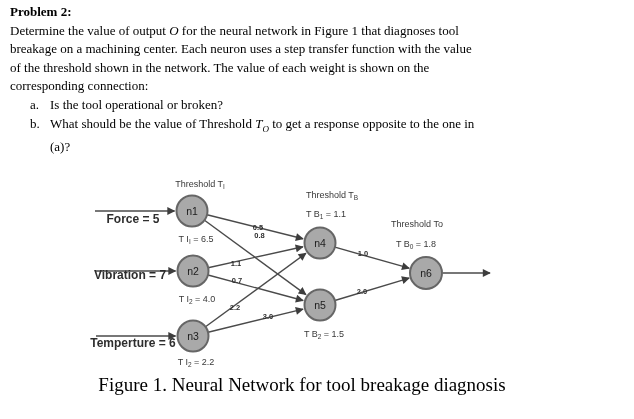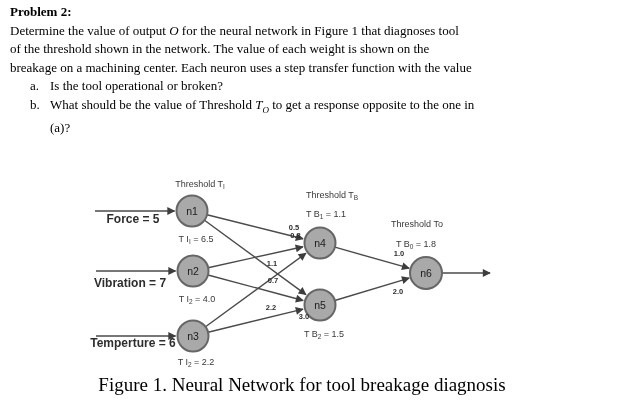--- a/index.html
+++ b/index.html
@@ -24,38 +24,39 @@
   }
   .lbl .s { font-size:6.5px; vertical-align:-1.5px; }
   .in-lbl {
     position:absolute; transform:translateX(-50%);
     font-family:"Liberation Sans", sans-serif; font-size:12px; font-weight:bold;
     color:#2e2e2e; white-space:nowrap;
   }
   .w {
     position:absolute; transform:translateX(-50%);
     font-family:"Liberation Sans", sans-serif; font-size:7.5px; font-weight:bold;
-    color:#2e2e2e; white-space:nowrap;margin-left:36px;
+    color:#2e2e2e; white-space:nowrap;
   }
   .cap {
     position:absolute; transform:translateX(-50%);
     font-family:"Liberation Serif", serif; font-size:19px; color:#000;
     white-space:nowrap;
   }
 </style>
 </head>
 <body>
 
 <div class="page">
 
   <div class="problem">
     <div class="bold">Problem 2:</div>
     <div><span>Determine the value of output </span><span class="it">O</span><span> for the neural network in Figure 1 that diagnoses tool</span></div>
+    <div>breakage on a machining center. Each neuron uses a step transfer function with the value</div>
     <div>of the threshold shown in the network. The value of each weight is shown on the</div>
-    <div>breakage on a machining center. Each neuron uses a step transfer function with the value</div>
+    <div>corresponding connection:</div>
     <div class="item">
       <span class="marker">a.</span>
         <span>Is the tool operational or broken?</span>
     </div>
     <div class="item">
       <span class="marker">b.</span>
         <span><span>What should be the value of Threshold </span><span class="it">T</span><sub class="it">O</sub><span> to get a response opposite to the one in</span></span>
     </div>
     <div class="cont">(a)?</div>
   </div>
@@ -102,21 +103,21 @@
   <div class="lbl" style="left:196px; top:233.5px;"><span>T I</span><span class="s">I</span><span> = 6.5</span></div>
   <div class="lbl" style="left:332px; top:189.5px;"><span>Threshold T</span><span class="s">B</span></div>
   <div class="lbl" style="left:326px; top:208.5px;"><span>T B</span><span class="s">1</span><span> = 1.1</span></div>
   <div class="lbl" style="left:417px; top:218.5px;">Threshold To</div>
   <div class="lbl" style="left:416px; top:238.5px;"><span>T B</span><span class="s">0</span><span> = 1.8</span></div>
   <div class="lbl" style="left:197px; top:293.5px;"><span>T I</span><span class="s">2</span><span> = 4.0</span></div>
   <div class="lbl" style="left:324px; top:328.5px;"><span>T B</span><span class="s">2</span><span> = 1.5</span></div>
   <div class="lbl" style="left:196px; top:356.5px;"><span>T I</span><span class="s">2</span><span> = 2.2</span></div>
 
   <div class="in-lbl" style="left:133px; top:212px;">Force = 5</div>
-  <div class="in-lbl" style="left:130px; top:276px;">Vibration = 7</div>
+  <div class="in-lbl" style="left:130px; top:268px;">Vibration = 7</div>
   <div class="in-lbl" style="left:133px; top:336px;">Temperture = 6</div>
 
   <div class="w" style="left:258px; top:222.5px;">0.5</div>
   <div class="w" style="left:239px; top:231px;padding-left:41px;">0.8</div>
   <div class="w" style="left:236px; top:259px;">1.1</div>
   <div class="w" style="left:237px; top:275.5px;">0.7</div>
   <div class="w" style="left:235px; top:303px;">2.2</div>
   <div class="w" style="left:268px; top:311.5px;">3.0</div>
   <div class="w" style="left:363px; top:248.5px;">1.0</div>
   <div class="w" style="left:362px; top:286.5px;">2.0</div>

